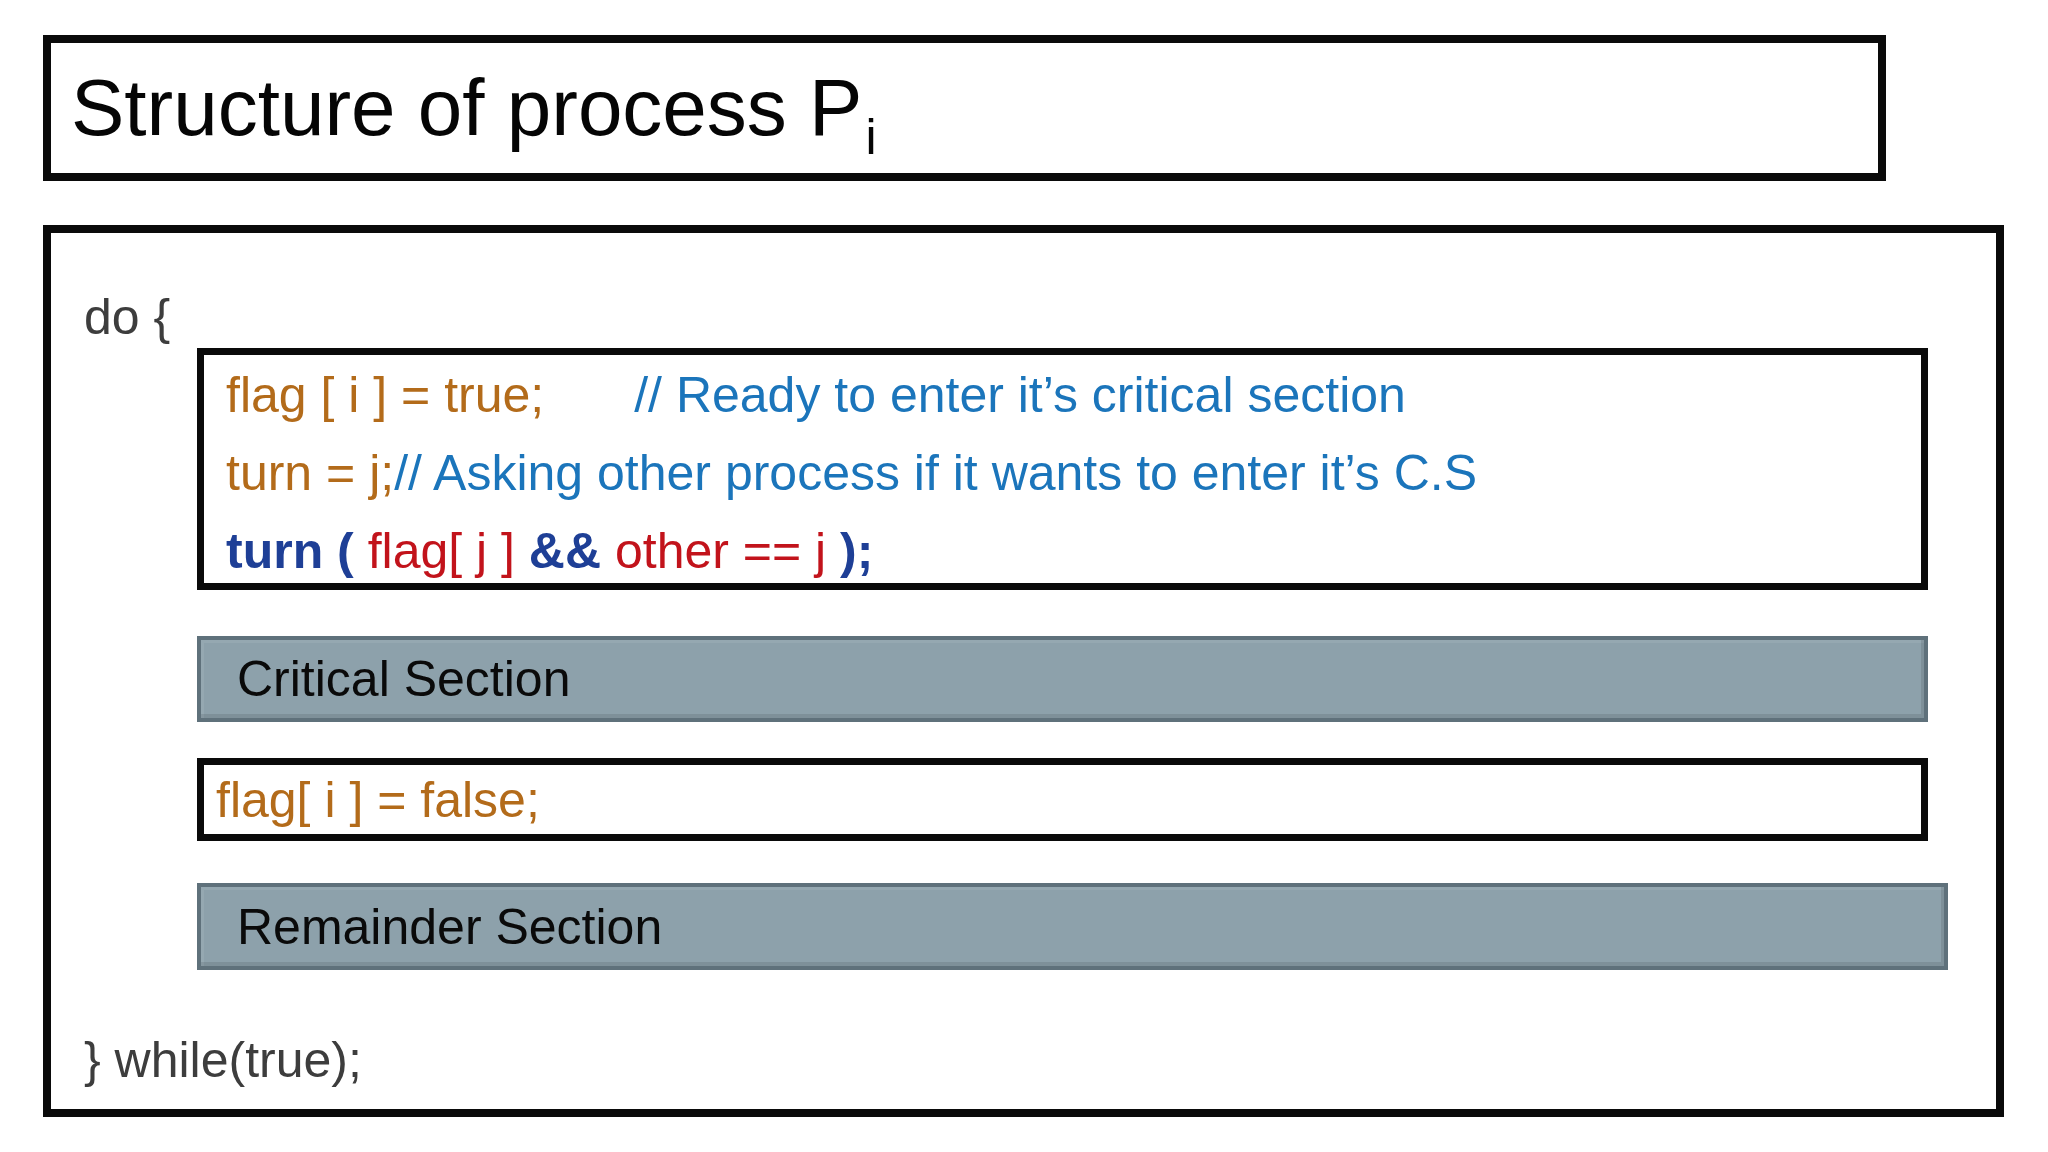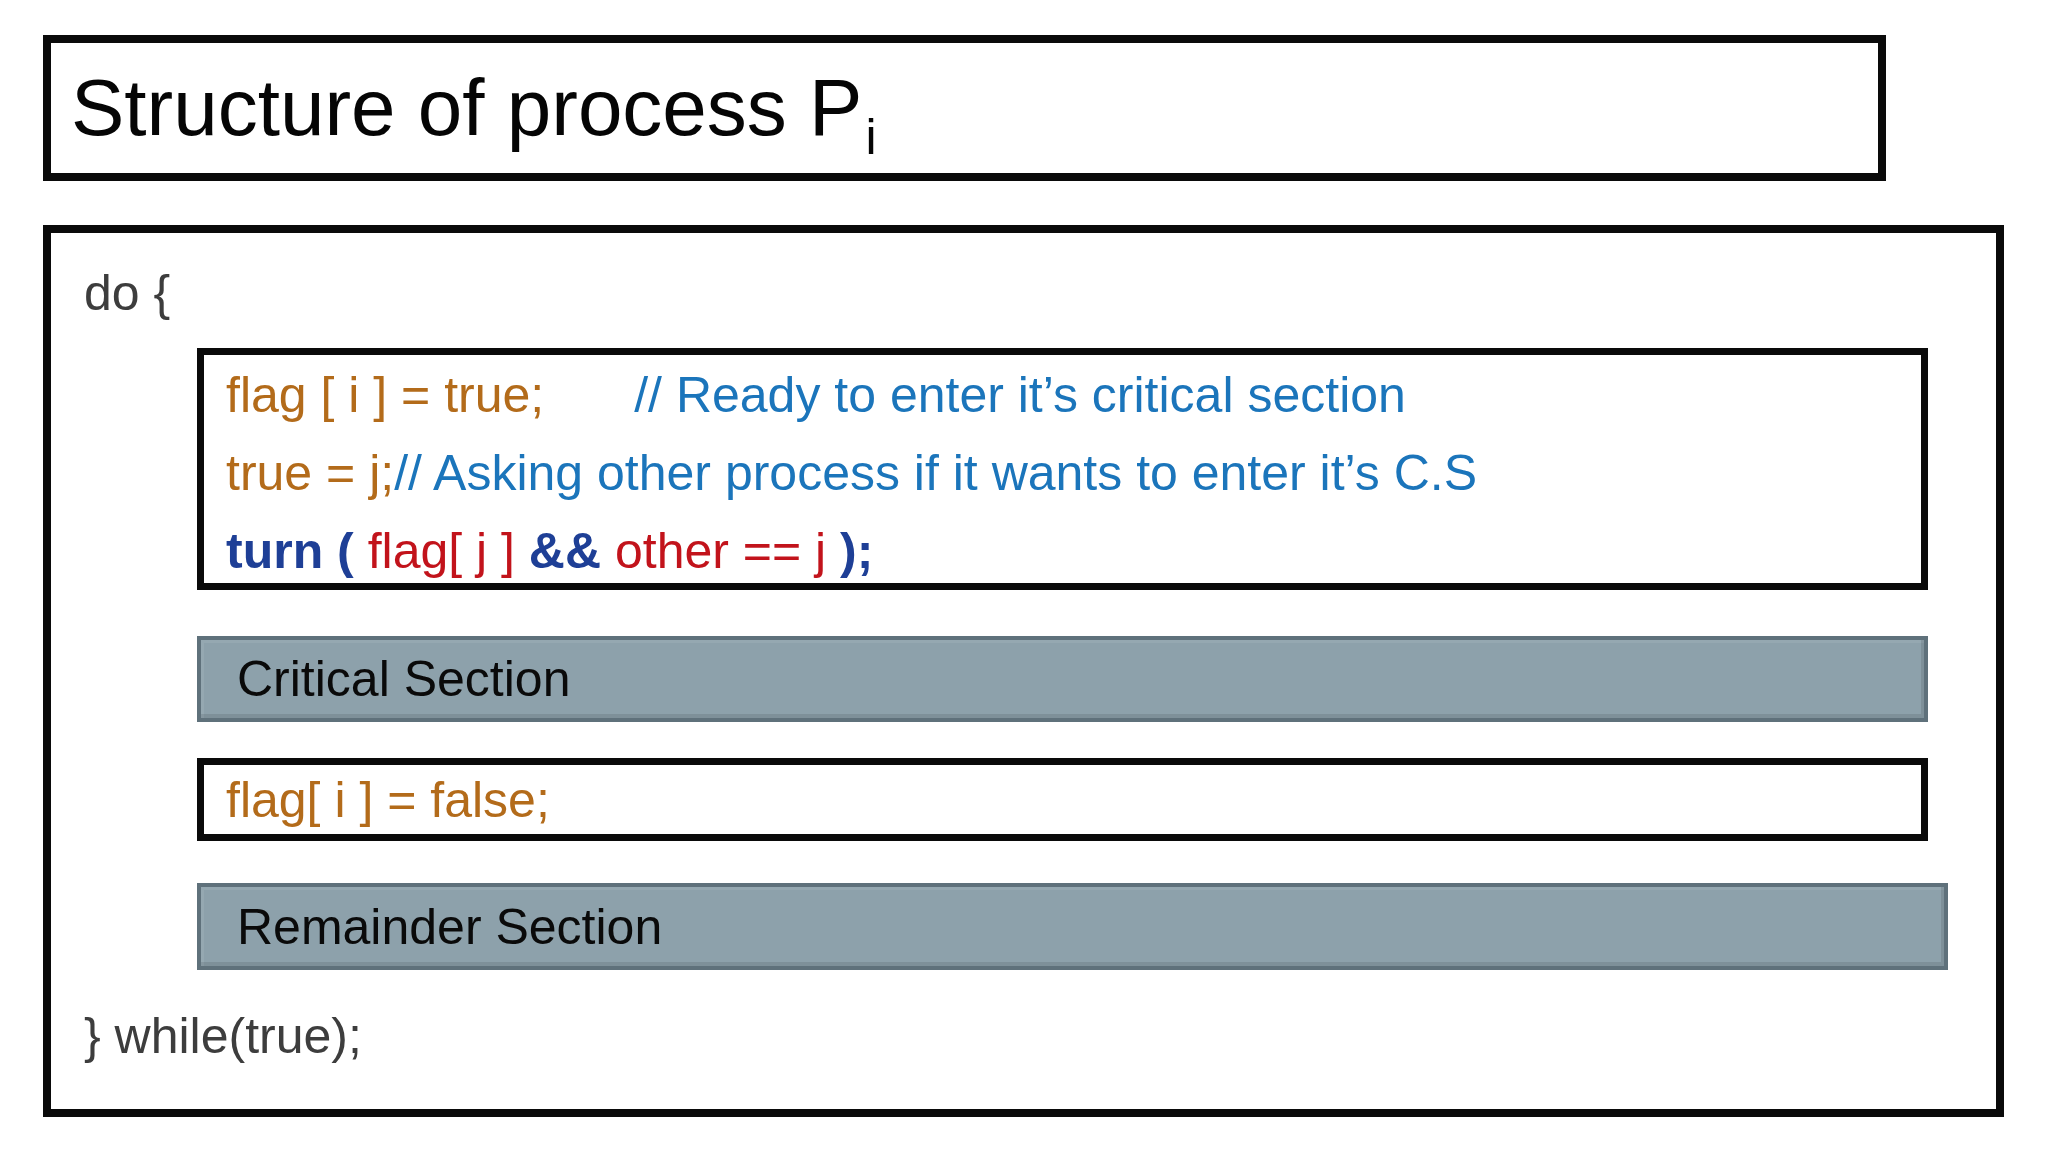--- a/index.html
+++ b/index.html
@@ -40,20 +40,21 @@
     left: 43px; top: 225px; width: 1961px; height: 892px;
     border: 8px solid #0a0a0a;
     background: #ffffff;
   }
 
   .loop-label {
     font-size: 50px;
     color: #3d3d3d;
     white-space: pre;
     line-height: 1.15;
+    margin-top: 24px;
   }
   #do-label { left: 84px; top: 265px; }
   #while-label { left: 84px; top: 1008px; }
 
   
   #entry-box {
     left: 197px; top: 348px; width: 1731px; height: 242px;
     border: 7px solid #0a0a0a;
     background: #ffffff;
     padding: 1px 0 0 22px;
@@ -85,21 +86,21 @@
   }
   #critical-bar  { left: 197px; top: 636px; width: 1731px; height: 86px; }
   #remainder-bar { left: 197px; top: 883px; width: 1751px; height: 87px; }
 
   
   #exit-box {
     left: 197px; top: 758px; width: 1731px; height: 83px;
     border: 7px solid #0a0a0a;
     background: #ffffff;
     display: flex; align-items: center;
-    padding-left: 22px;
+    padding-left: 12px;
   }
   #exit-code {
     font-size: 50px;
     color: var(--code-orange);
     white-space: pre;
   }
 </style>
 </head>
 <body>
 
@@ -108,21 +109,21 @@
   <div id="title-box" class="abs">
     <div id="title-text"><span>Structure of process P</span><span id="title-sub">i</span></div>
   </div>
 
   <div id="process-box" class="abs"></div>
 
   <div id="do-label" class="abs loop-label">do {</div>
 
   <div id="entry-box" class="abs">
     <div class="code-line"><span class="tok-assign">flag [ i ] = true;</span><span class="tok-comment cmt-gap-1">// Ready to enter it’s critical section</span></div>
-    <div class="code-line"><span class="tok-assign">true = j;</span><span class="tok-comment cmt-gap-2">// Asking other process if it wants to enter it’s C.S</span></div>
+    <div class="code-line"><span class="tok-assign">turn = j;</span><span class="tok-comment cmt-gap-2">// Asking other process if it wants to enter it’s C.S</span></div>
     <div class="code-line"><span class="tok-keyword">turn ( </span><span class="tok-cond">flag[ j ] </span><span class="tok-keyword">&amp;&amp; </span><span class="tok-cond">other == j </span><span class="tok-keyword">);</span></div>
   </div>
 
   <div id="critical-bar" class="abs section-bar">
     <span class="section-label">Critical Section</span>
   </div>
 
   <div id="exit-box" class="abs">
     <span id="exit-code">flag[ i ] = false;</span>
   </div>

